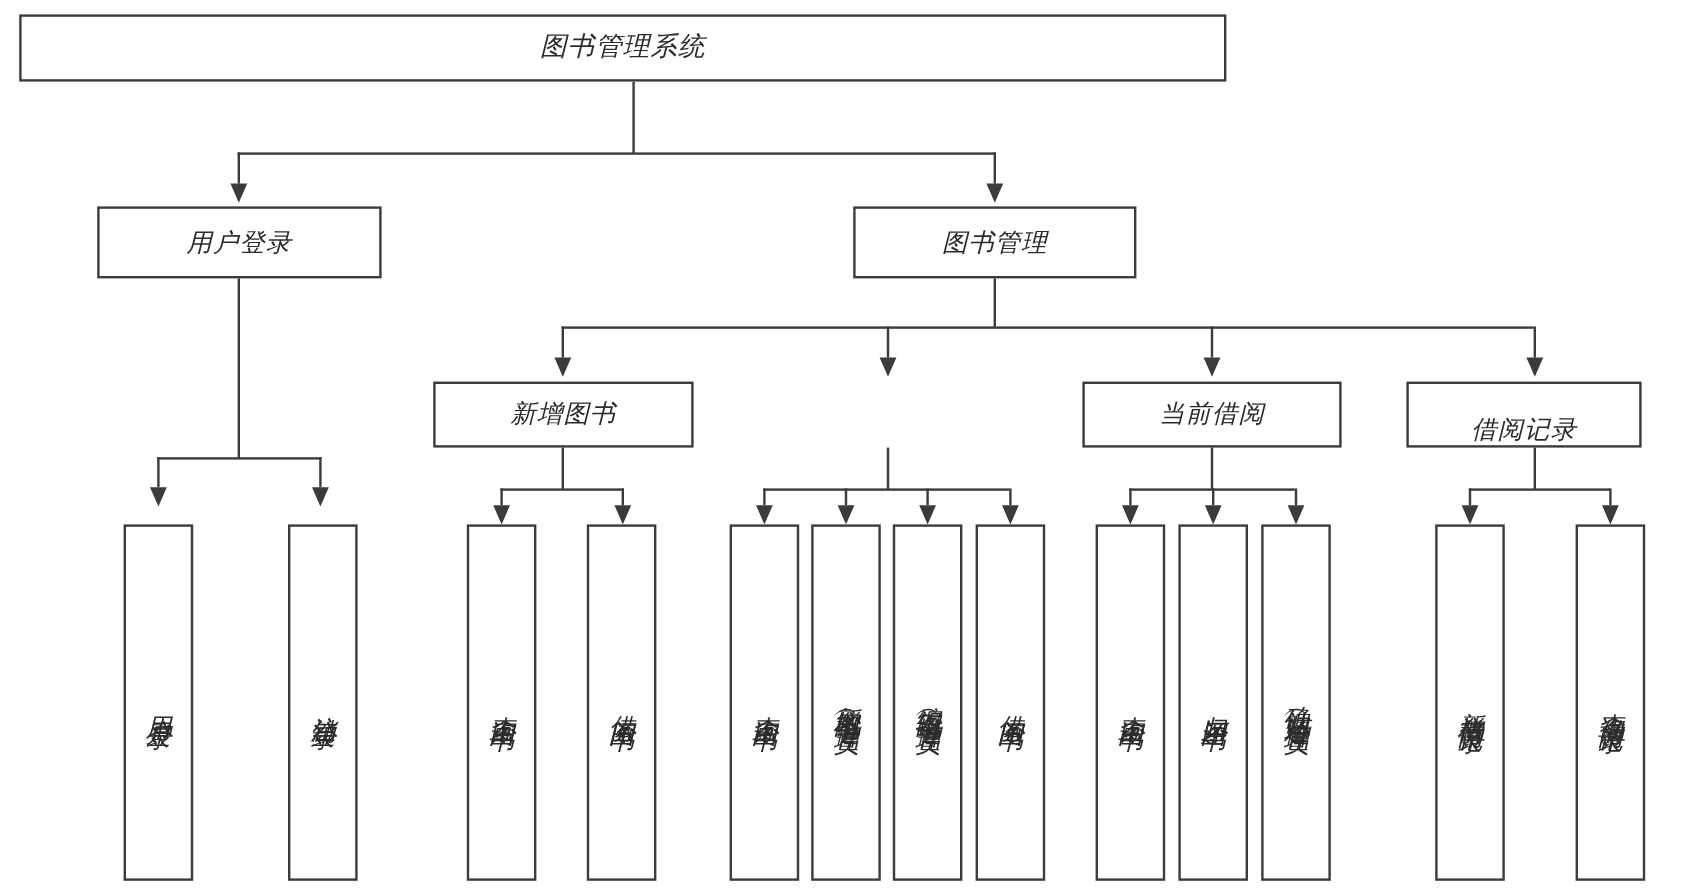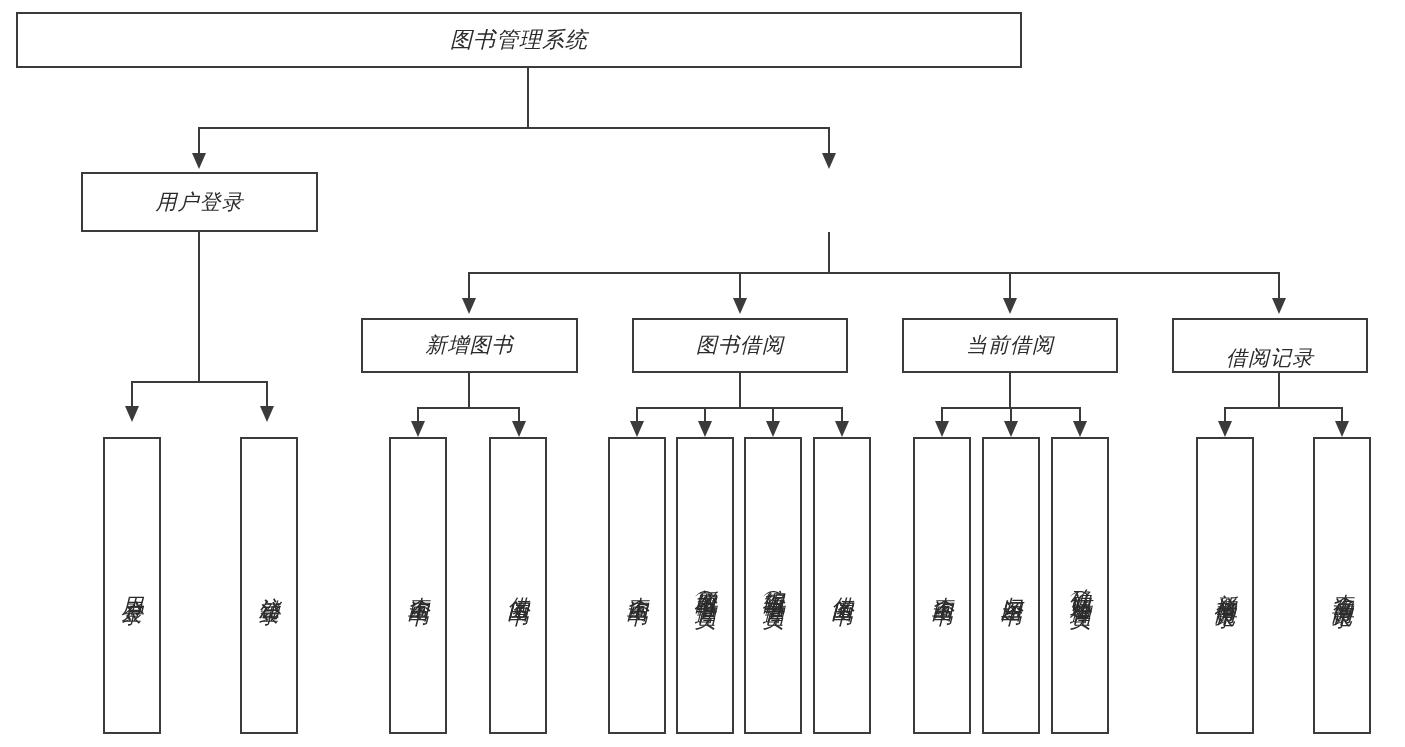--- a/index.html
+++ b/index.html
@@ -99,20 +99,23 @@
   <div class="ln h" style="left:198px; top:127px; width:632px;"></div>
   <div class="ln v" style="left:198px; top:127px; height:26px;"></div>
   <div class="arrow" style="left:192px; top:153px;"></div>
   <div class="ln v" style="left:828px; top:127px; height:26px;"></div>
   <div class="arrow" style="left:822px; top:153px;"></div>
 
   <div class="node h" style="left:81px; top:172px; width:237px; height:60px;">
     <span class="label">用户登录</span>
   </div>
 
+  <div class="node h" style="left:711px; top:172px; width:236px; height:60px;">
+    <span class="label">图书管理</span>
+  </div>
 
   <div class="ln v" style="left:198px; top:232px; height:150px;"></div>
   <div class="ln h" style="left:131px; top:381px; width:137px;"></div>
   <div class="ln v" style="left:131px; top:381px; height:25px;"></div>
   <div class="arrow" style="left:125px; top:406px;"></div>
   <div class="ln v" style="left:266px; top:381px; height:25px;"></div>
   <div class="arrow" style="left:260px; top:406px;"></div>
 
   <div class="ln v" style="left:828px; top:232px; height:41px;"></div>
   <div class="ln h" style="left:468px; top:272px; width:810px;"></div>
@@ -121,23 +124,20 @@
   <div class="ln v" style="left:739px; top:272px; height:26px;"></div>
   <div class="arrow" style="left:733px; top:298px;"></div>
   <div class="ln v" style="left:1009px; top:272px; height:26px;"></div>
   <div class="arrow" style="left:1003px; top:298px;"></div>
   <div class="ln v" style="left:1278px; top:272px; height:26px;"></div>
   <div class="arrow" style="left:1272px; top:298px;"></div>
 
   <div class="node h" style="left:361px; top:318px; width:217px; height:55px;">
     <span class="label">新增图书</span>
   </div>
-  <div class="node h" style="left:632px; top:318px; width:216px; height:55px;">
-    <span class="label">图书借阅</span>
-  </div>
   <div class="node h" style="left:902px; top:318px; width:216px; height:55px;">
     <span class="label">当前借阅</span>
   </div>
   <div class="node h" style="left:1172px; top:318px; width:196px; height:55px;align-items:flex-end;">
     <span class="label">借阅记录</span>
   </div>
 
   <div class="ln v" style="left:468px; top:373px; height:35px;"></div>
   <div class="ln h" style="left:417px; top:407px; width:103px;"></div>
   <div class="ln v" style="left:417px; top:407px; height:14px;"></div>

